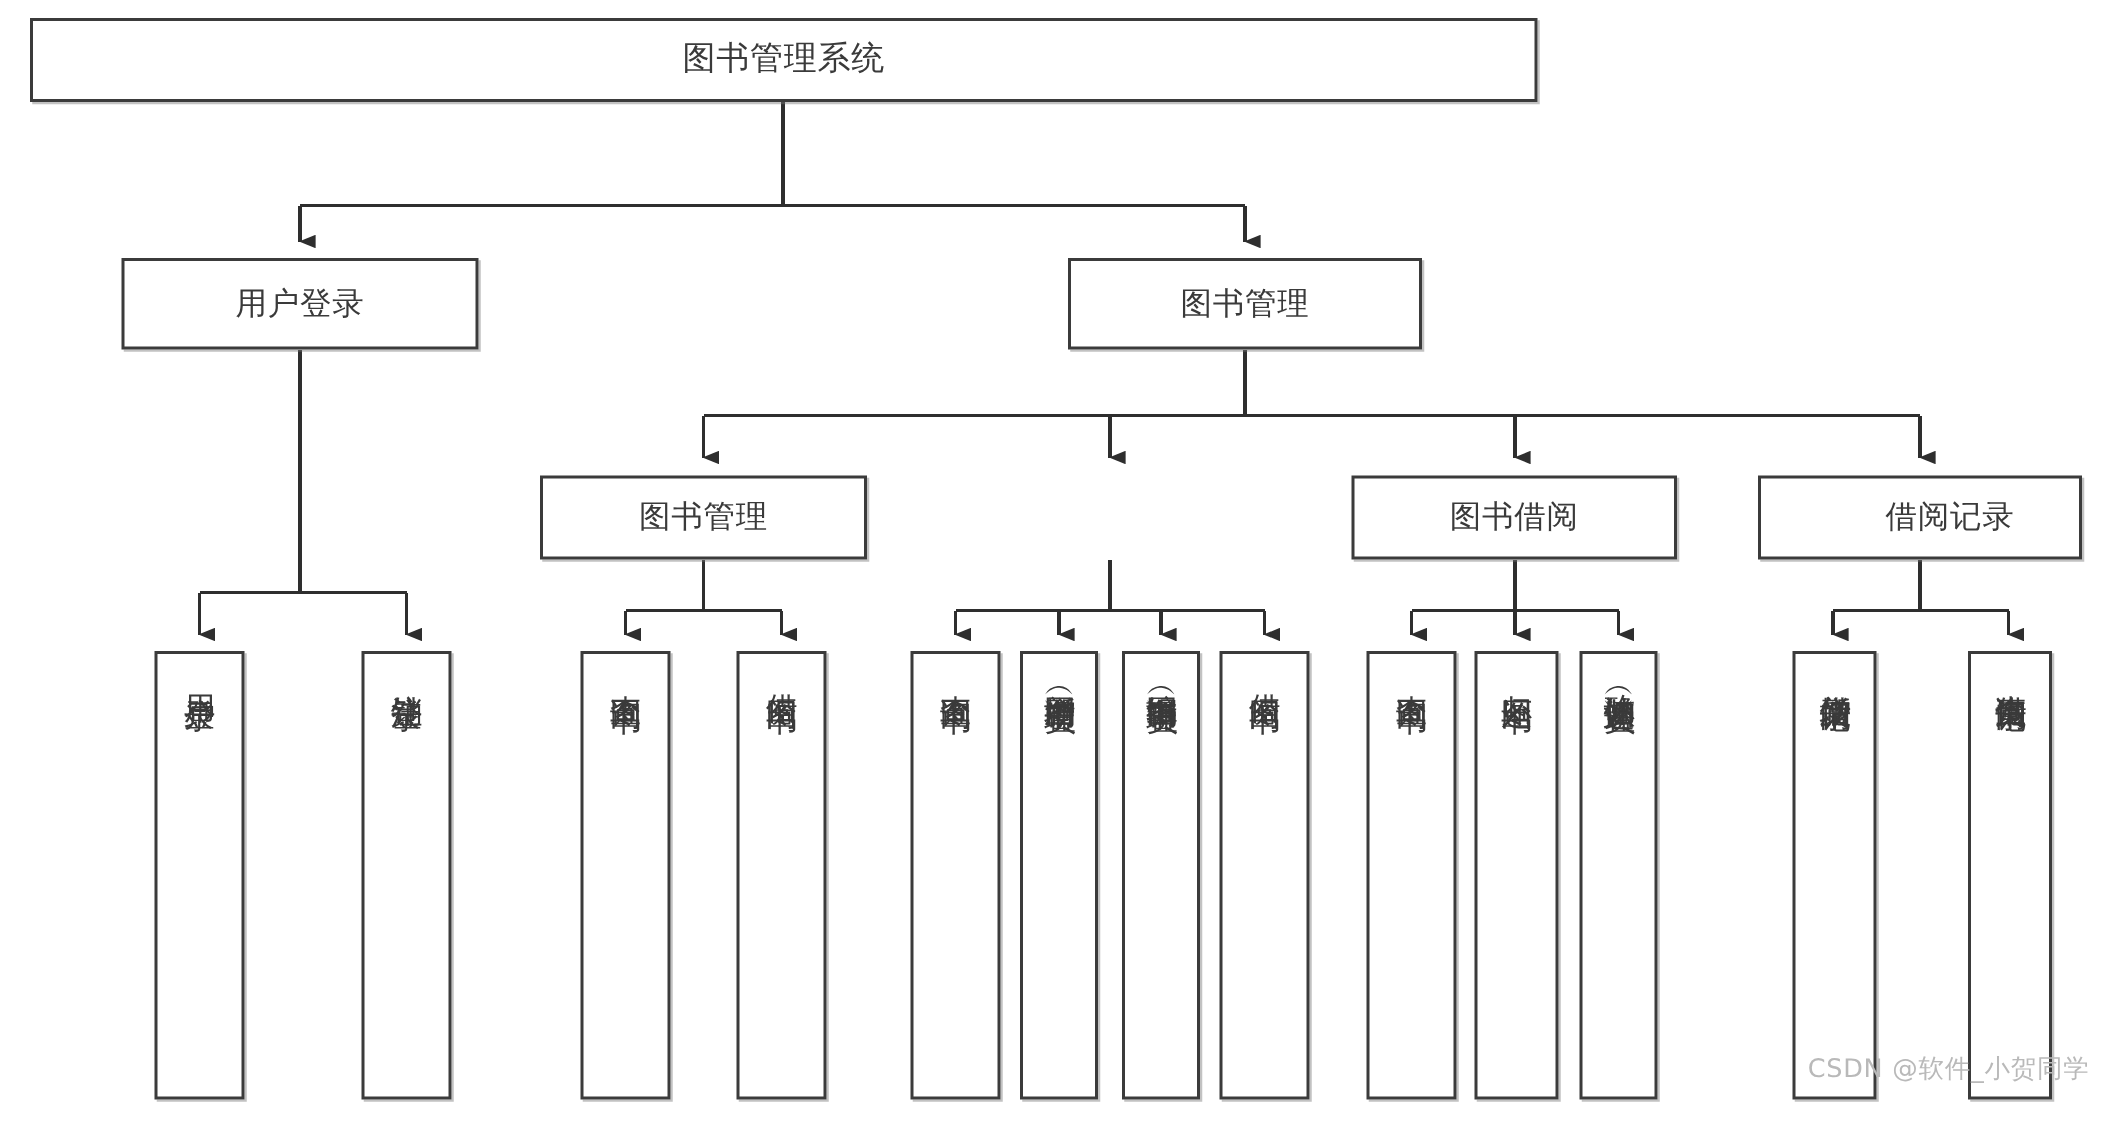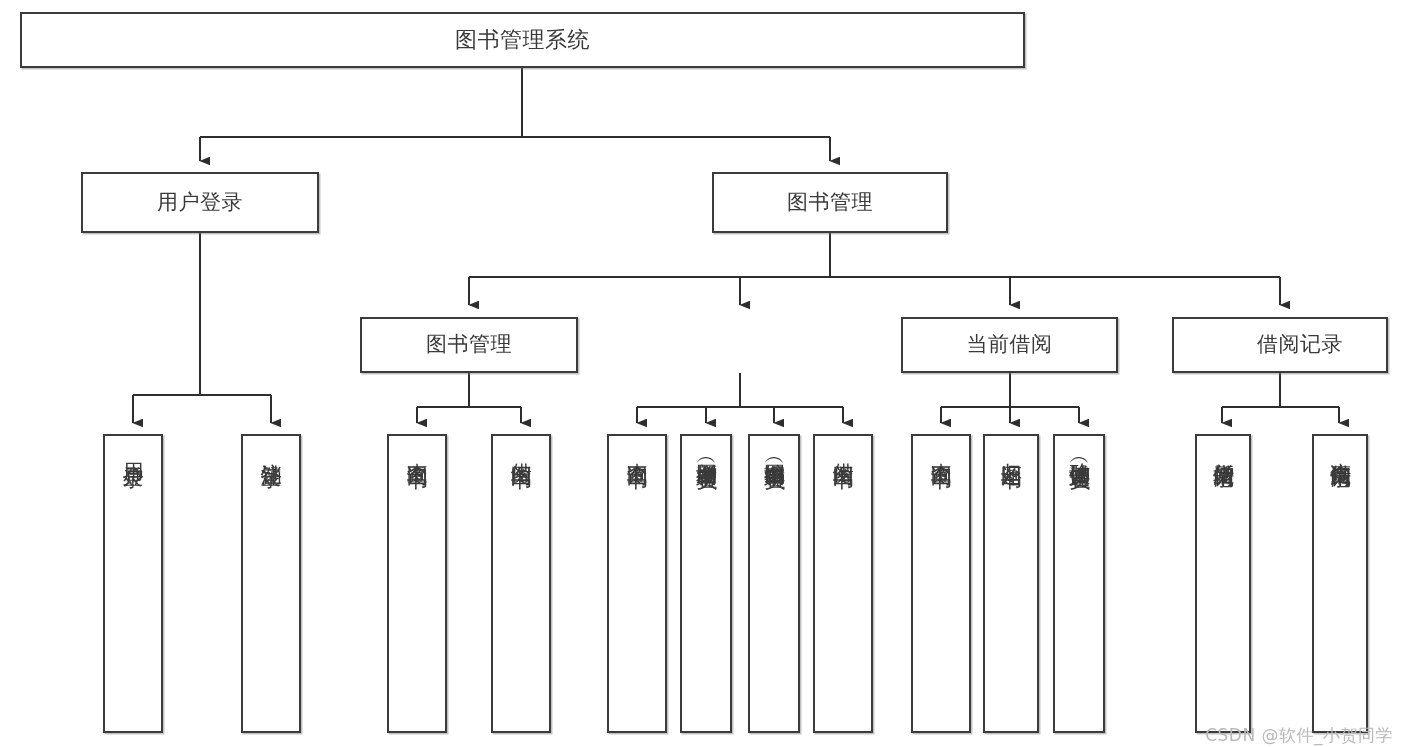--- a/index.html
+++ b/index.html
@@ -68,21 +68,21 @@
     letter-spacing: 2px;
     white-space: nowrap;
   }
   .node.vert.tall .node-label {
     letter-spacing: 1px;
     line-height: 1.4;
   }
   #watermark {
     position: absolute;
     right: 12px;
-    bottom: 0;
+    bottom: 23px;
     font-size: 17px;
     color: #b9b9b9;
     letter-spacing: 0.5px;
     z-index: 5;
     white-space: nowrap;
   }
 </style>
 </head>
 <body>
 
@@ -149,21 +149,21 @@
   <div class="node horiz" style="left:712px; top:172px; width:236px; height:61px;">
     <span class="node-label">图书管理</span>
   </div>
 
   <div class="node horiz" style="left:360px; top:317px; width:218px; height:56px;">
     <span class="node-label">图书管理</span>
   </div>
 
 
   <div class="node horiz" style="left:901px; top:317px; width:217px; height:56px;">
-    <span class="node-label">当前借阅</span>
+    <span class="node-label">图书借阅</span>
   </div>
 
   <div class="node horiz" style="left:1172px; top:317px; width:216px; height:56px;padding-left:40px;">
     <span class="node-label">借阅记录</span>
   </div>
 
   <div class="node vert" style="left:103px; top:434px; width:60px; height:299px;">
     <span class="node-label">用户登录</span>
   </div>
 

